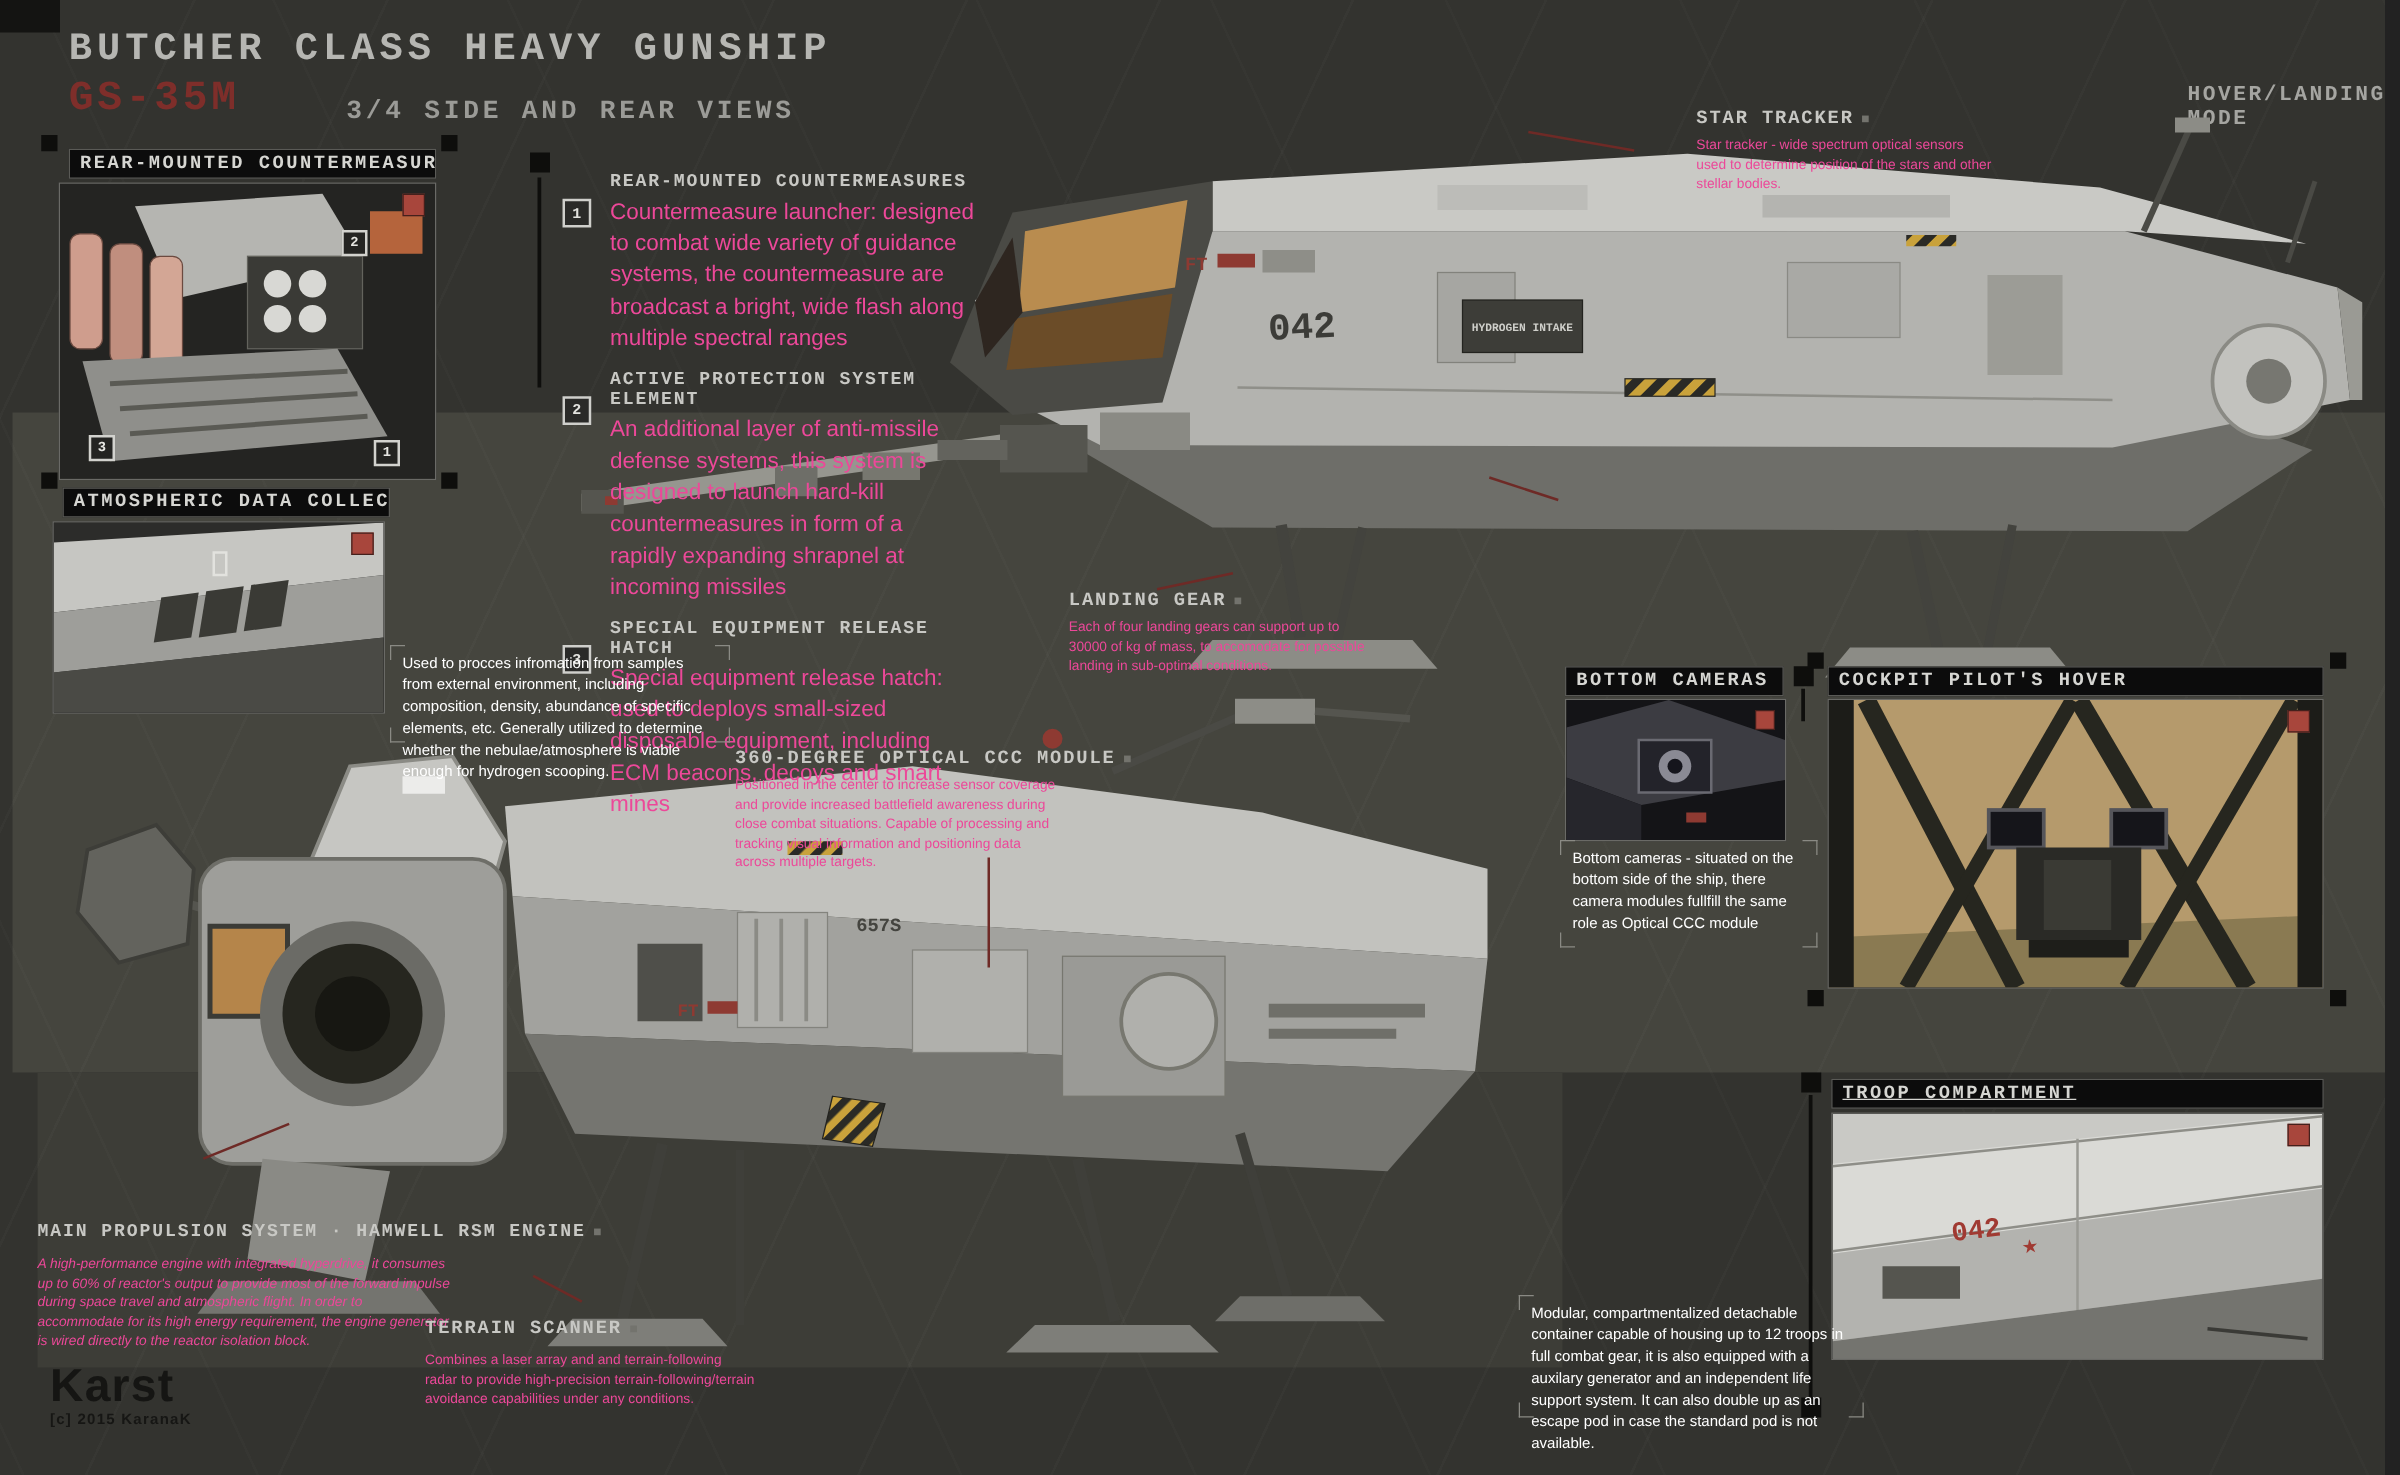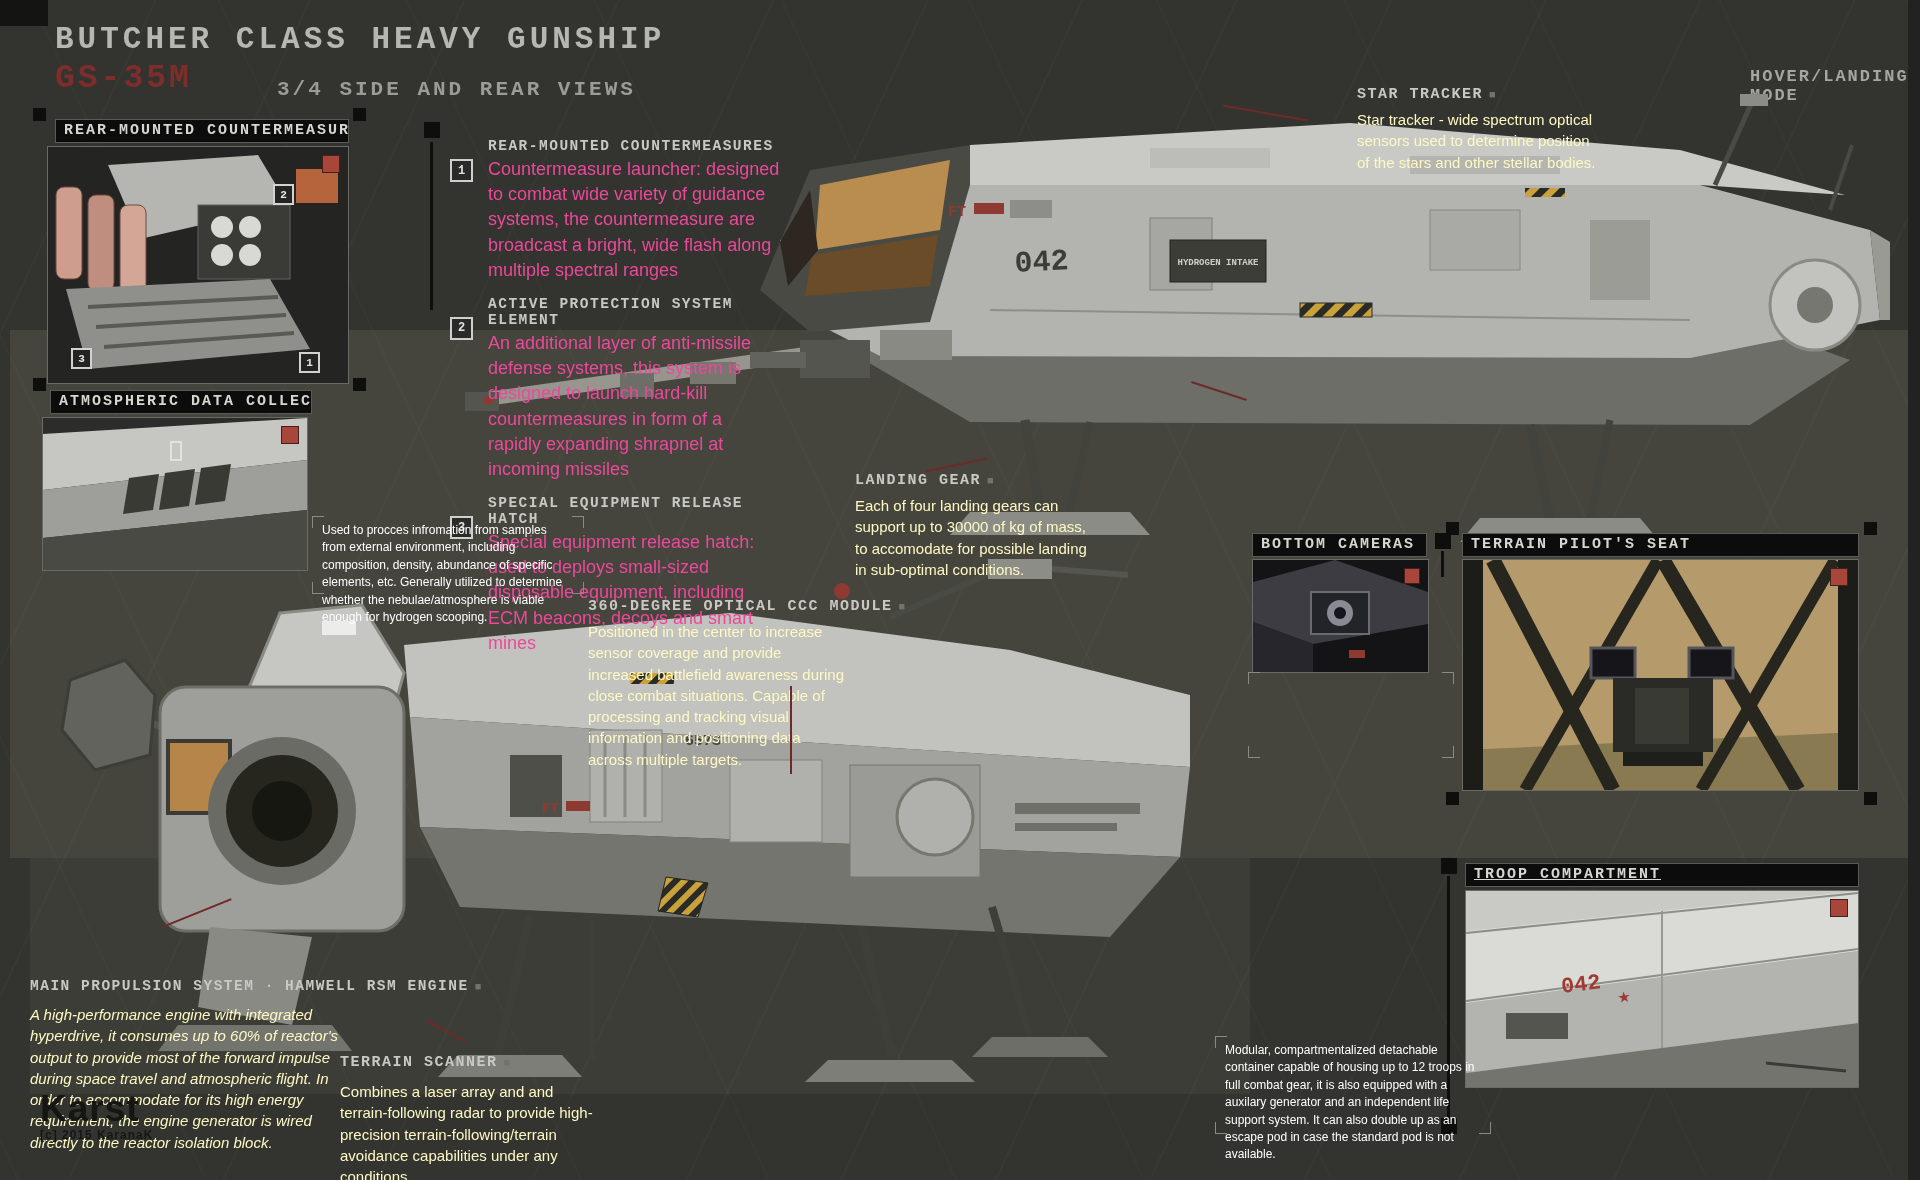--- a/index.html
+++ b/index.html
@@ -19,21 +19,21 @@
   .phead{background:#0c0c0c;border:1px solid #5a5a56;color:#d6d6d2;
          font-family:"Liberation Mono","DejaVu Sans Mono",monospace;font-weight:bold;
          font-size:15px;letter-spacing:2px;padding:2px 8px 3px 8px;white-space:nowrap;overflow:hidden;}
   .pimg{background:#232321;border:1px solid #6a6a66;overflow:hidden;}
   .redsq{position:absolute;width:16px;height:16px;background:#a8463c;border:1px solid #44201c;}
   .csq{position:absolute;width:13px;height:13px;background:#0e0e0c;}
   .vline{position:absolute;width:3px;background:#0e0e0c;}
   .callout-title{font-family:"Liberation Mono","DejaVu Sans Mono",monospace;font-weight:bold;
                  font-size:15px;letter-spacing:1.5px;color:#c8c8c4;white-space:nowrap;}
   .sqr{font-size:11px;color:#73736d;margin-left:6px;}
-  .desc{font-size:15px;line-height:1.42;color:#fef9c3;margin-top:6px;}
+  .desc{font-size:11px;line-height:1.42;color:#ec4899;margin-top:6px;}
   .cap{position:absolute;font-size:12px;line-height:1.45;color:#ffffff;padding:6px 10px;}
   .bc{position:absolute;width:11px;height:11px;border:0 solid #8a8a84;}
   .bc.tl{left:0;top:0;border-left-width:1px;border-top-width:1px;}
   .bc.tr{right:0;top:0;border-right-width:1px;border-top-width:1px;}
   .bc.bl{left:0;bottom:0;border-left-width:1px;border-bottom-width:1px;}
   .bc.br{right:0;bottom:0;border-right-width:1px;border-bottom-width:1px;}
   .mk{position:absolute;width:17px;height:17px;background:#242422;border:2px solid #d2d2ce;
       color:#e6e6e2;font-family:"Liberation Mono",monospace;font-weight:bold;font-size:11px;
       display:flex;align-items:center;justify-content:center;}
   .ann-item{position:relative;padding-left:38px;margin-bottom:13px;}
@@ -285,25 +285,26 @@
       <circle cx="87" cy="53" r="6" fill="#15151c"></circle>
       <rect x="96" y="90" width="16" height="8" fill="#8e3a32"></rect>
     </svg>
     <span class="redsq" style="right:8px;top:8px;width:14px;height:14px;"></span>
   </div>
   <div class="cap" style="left:1248px;top:672px;width:186px;height:74px;">
     <span class="bc tl"></span>
     <span class="bc tr"></span>
     <span class="bc bl"></span>
     <span class="bc br"></span>
+    <span>Bottom cameras - situated on the bottom side of the ship, there camera modules fullfill the same role  as Optical CCC module</span>
   </div>
   <span class="csq" style="left:1435px;top:533px;width:16px;height:16px;"></span>
   <div class="vline" style="left:1441px;top:551px;height:26px;"></div>
 
-  <div class="abs phead" style="left:1462px;top:533px;width:379px;">TERRAIN  PILOT'S SEAT</div>
+  <div class="abs phead" style="left:1462px;top:533px;width:379px;">COCKPIT  PILOT'S HOVER</div>
   <div class="abs pimg" style="left:1462px;top:559px;width:395px;height:230px;">
     <svg width="395" height="230" viewBox="0 0 395 230">
       <rect width="395" height="230" fill="#b59a6c"></rect>
       <polygon points="0,190 395,172 395,230 0,230" fill="#8a7a52"></polygon>
       <line x1="30" y1="0" x2="150" y2="230" stroke="#26261f" stroke-width="15"></line>
       <line x1="195" y1="0" x2="62" y2="230" stroke="#26261f" stroke-width="12"></line>
       <line x1="200" y1="0" x2="335" y2="230" stroke="#26261f" stroke-width="15"></line>
       <line x1="372" y1="0" x2="238" y2="230" stroke="#26261f" stroke-width="12"></line>
       <rect x="0" y="0" width="20" height="230" fill="#1c1c18"></rect>
       <rect x="375" y="0" width="20" height="230" fill="#1c1c18"></rect>

